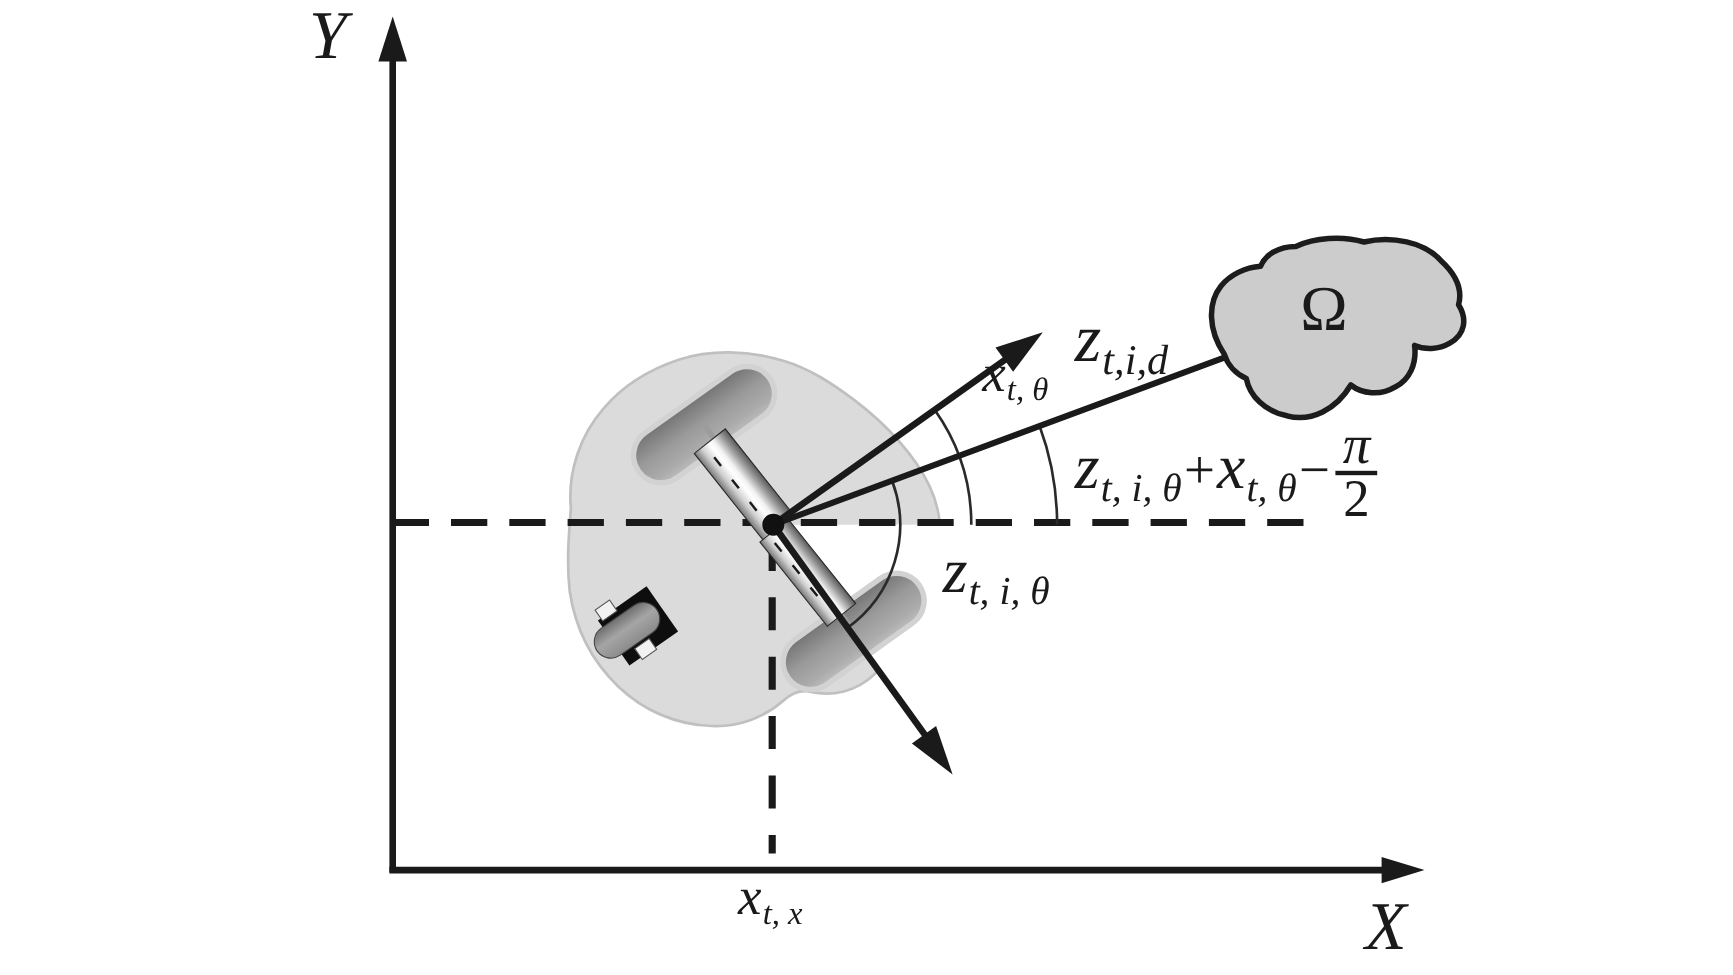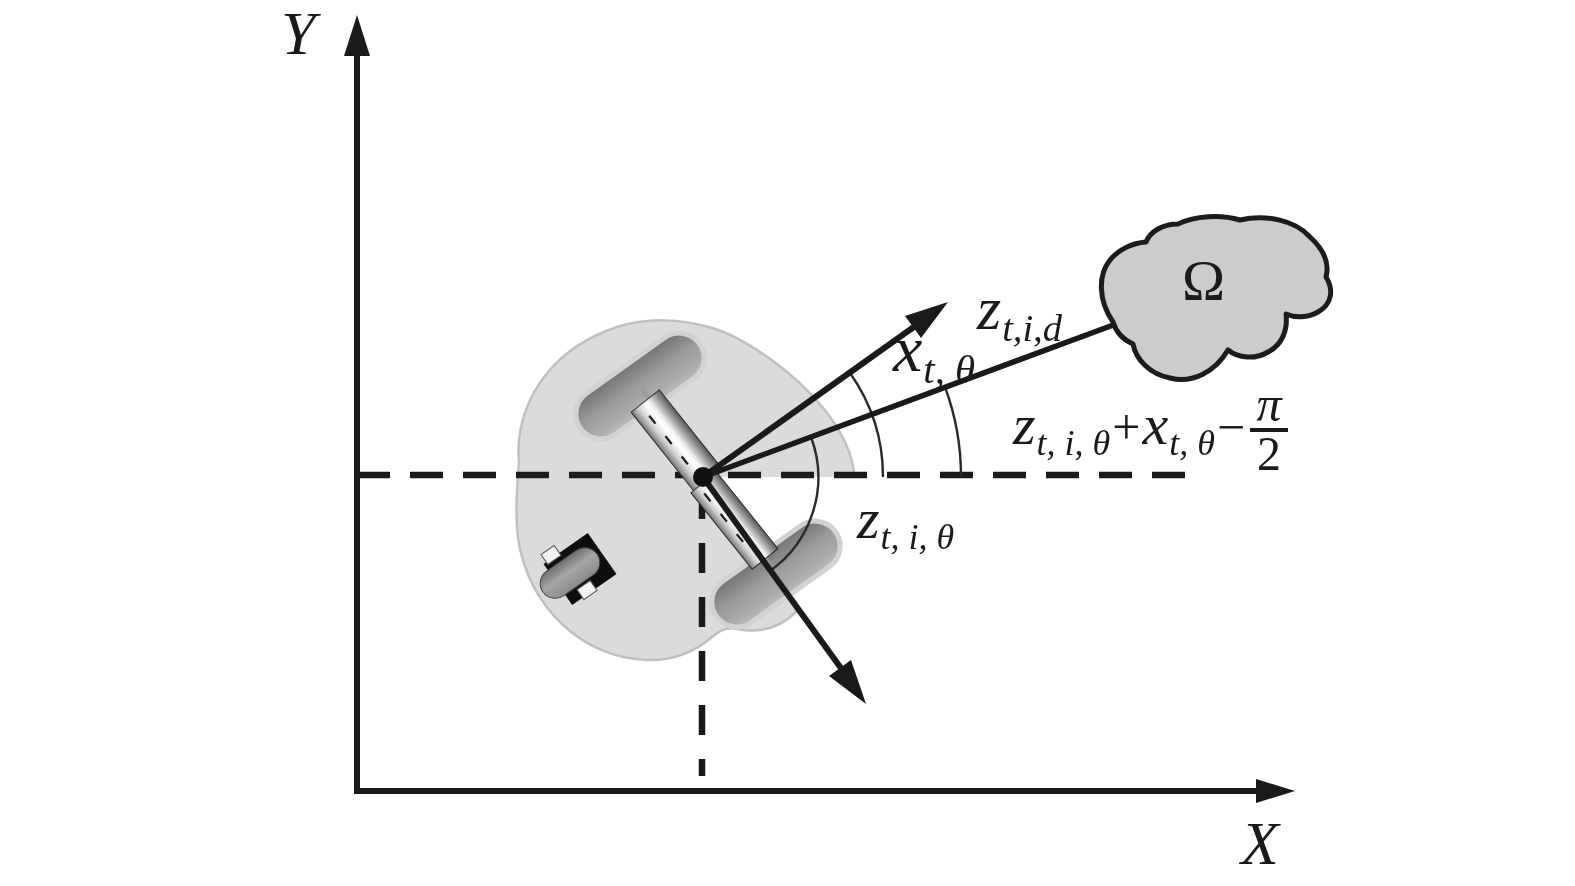--- a/index.html
+++ b/index.html
@@ -26,26 +26,26 @@
   .ah{fill:var(--ink);stroke:none;}
   .lbl{
     position:absolute;
     line-height:1;
     white-space:nowrap;
     font-style:italic;
     color:var(--ink);
   }
   .lbl .sub{font-size:0.62em;vertical-align:-0.3em;margin-left:1px;}
   .axis-lbl{font-size:62px;}
-  .coord-lbl{font-size:66px;text-align:right;}
+  .coord-lbl{font-size:48px;text-align:right;}
   .meas-lbl{font-size:58px;}
   .range-lbl{font-size:62px;}
   .omega-lbl{font-size:58px;font-style:normal;}
   .formula{display:flex;align-items:center;}
-  .f-text{white-space:nowrap;font-size:58px;margin-left:36px;}
+  .f-text{white-space:nowrap;font-size:58px;}
   .f-text .sub{font-size:36px;vertical-align:-0.3em;}
   .f-op{font-style:normal;font-size:50px;padding:0 2px;}
   .frac{display:inline-flex;flex-direction:column;align-items:center;line-height:0.82;margin-left:3px;}
   .frac-num{font-size:50px;}
   .frac-bar{width:38px;border-top:4px solid var(--ink);margin:3px 0 2px 0;}
   .frac-den{font-size:48px;font-style:normal;}
 </style>
 </head>
 <body>
 
@@ -150,20 +150,21 @@
          C 1215 372, 1192 384, 1170 378
          C 1150 374, 1136 360, 1133 344
          C 1124 340, 1116 332, 1113 322 Z" style="fill:var(--blob-fill);stroke:var(--blob-stroke);stroke-width:5;stroke-linejoin:round"></path>
   </svg>
 
   <div class="lbl axis-lbl" style="left:281px;top:2px;">Y</div>
 
   <div class="lbl axis-lbl" style="left:1241px;top:812px;">X</div>
 
 
+  <div class="lbl coord-lbl" style="left:671px;top:792px;"><span>x</span><span class="sub">t, x</span></div>
 
   <div class="lbl coord-lbl" style="left:893px;top:316px;"><span>x</span><span class="sub">t, θ</span></div>
 
   <div class="lbl range-lbl" style="left:977px;top:277px;"><span>z</span><span class="sub">t,i,d</span></div>
 
   <div class="lbl meas-lbl" style="left:857px;top:490px;"><span>z</span><span class="sub">t, i, θ</span></div>
 
   <div class="lbl formula" style="left:977px;top:384px;">
     <span class="f-text"><span>z</span><span class="sub">t, i, θ</span><span class="f-op">+</span><span>x</span><span class="sub">t, θ</span><span class="f-op">−</span></span>
     <span class="frac">

